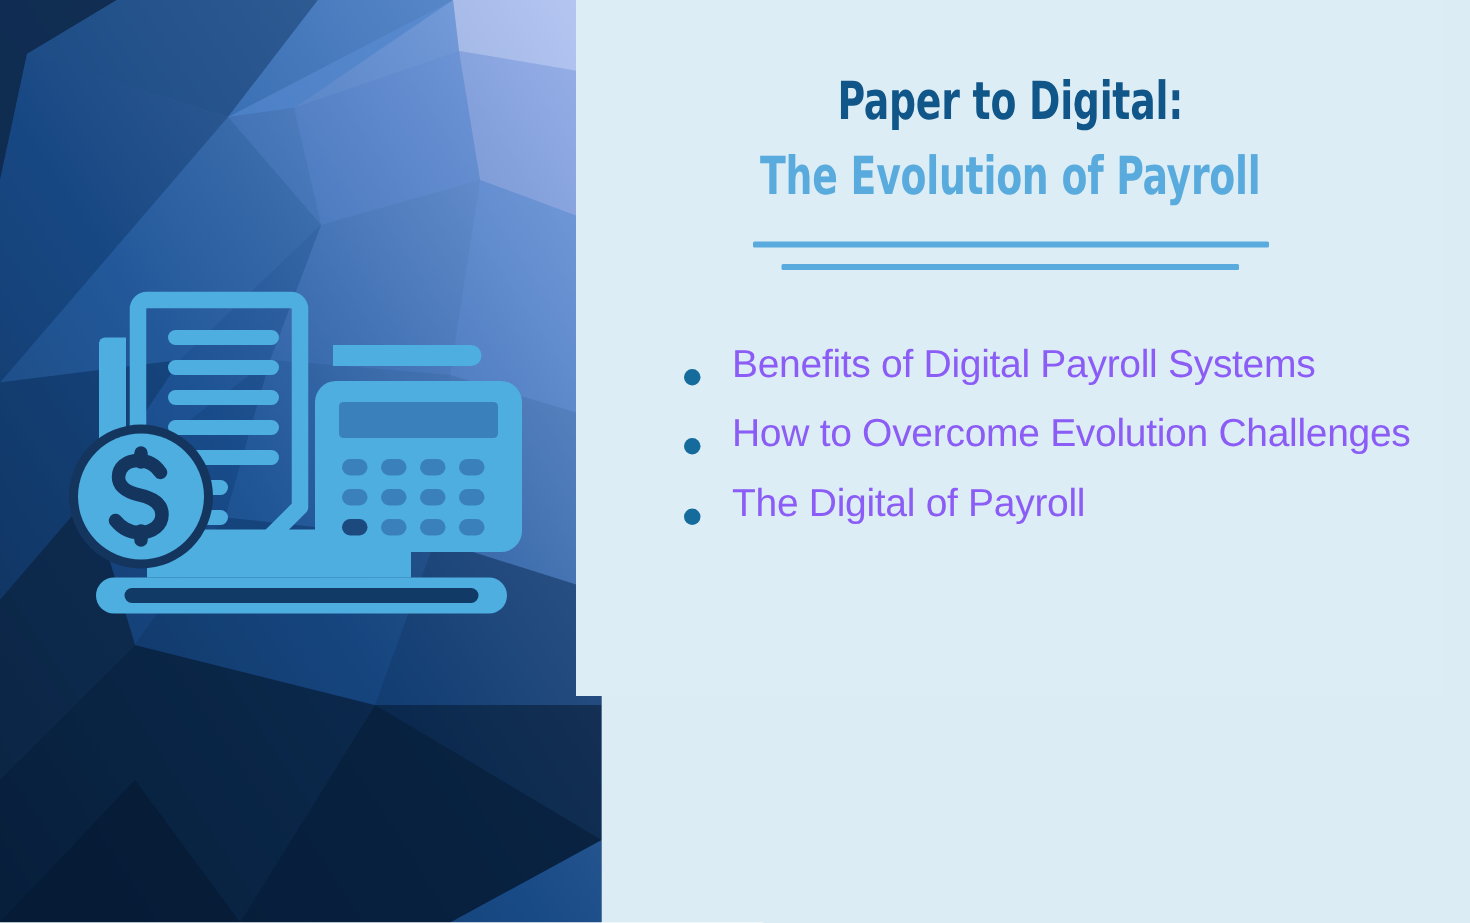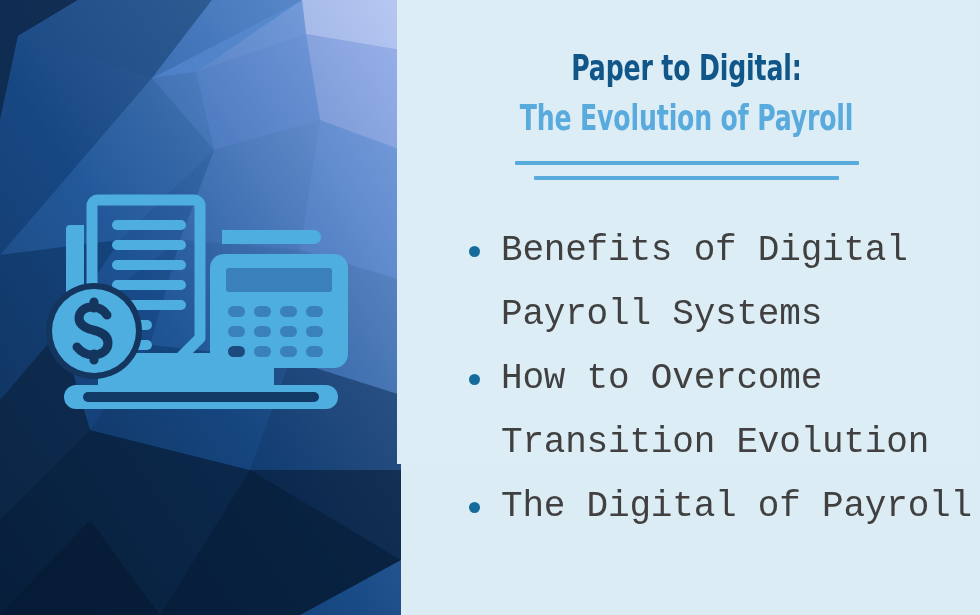--- a/index.html
+++ b/index.html
@@ -39,21 +39,21 @@
     position: absolute;
     left: 36px;
     top: 168px;
     width: 330px;
     height: 265px;
   }
 
   
   #right-panel {
     position: absolute;
-    left: 397px; top: 0;
+    left: 384px; top: 0;
     width: 579px;
     height: 464px;
     background: #dcedf5;
   }
 
   .title-block {
     position: absolute;
     left: 0;
     top: 44px;
     width: 579px;
@@ -90,23 +90,23 @@
     left: 60px;
     top: 219px;
     width: 519px;
     list-style: none;
     margin: 0;
     padding: 0;
   }
   #bullet-list li {
     position: relative;
     padding-left: 44px;
-    color: #404040;
-    font-family: Liberation Mono, monospace;
-    font-size: 36px;
+    color: #8b5cf6;
+    font-family: Liberation Sans, sans-serif;
+    font-size: 26px;
     line-height: 1.78;
     font-weight: 400;
     letter-spacing: -0.2px;
   }
   #bullet-list li .dot {
     position: absolute;
     left: 12px;
     top: 27px;
     width: 11px;
     height: 11px;
@@ -227,21 +227,21 @@
       <div class="rule"></div>
     </div>
 
     <ul id="bullet-list">
       <li>
         <span class="dot"></span>
         <span>Benefits of Digital Payroll Systems</span>
       </li>
       <li>
         <span class="dot"></span>
-        <span>How to Overcome Transition Evolution</span>
+        <span>How to Overcome Evolution Challenges</span>
       </li>
       <li>
         <span class="dot"></span>
         <span>The Digital of Payroll</span>
       </li>
     </ul>
 
   </div>
 </div>
 

